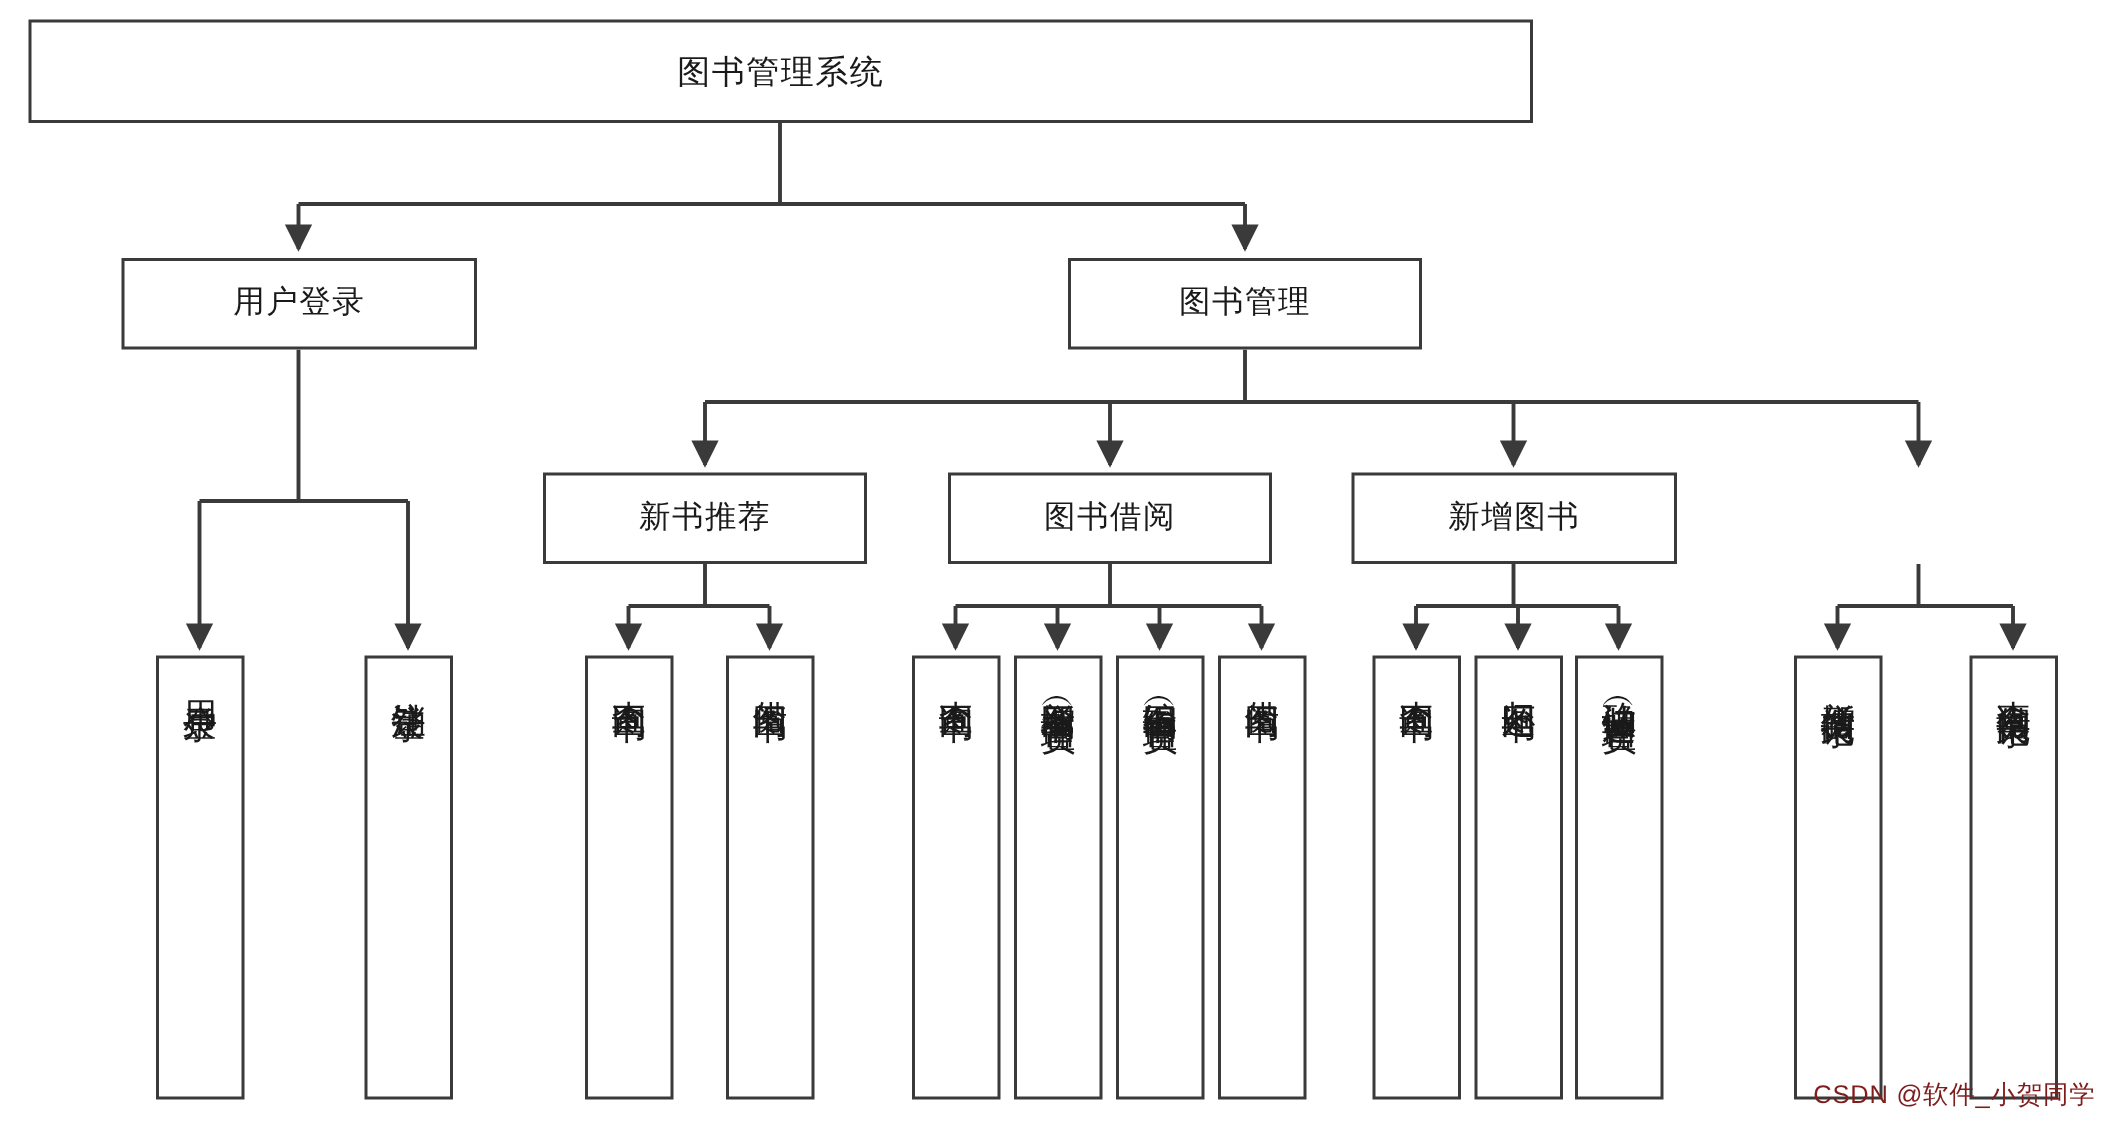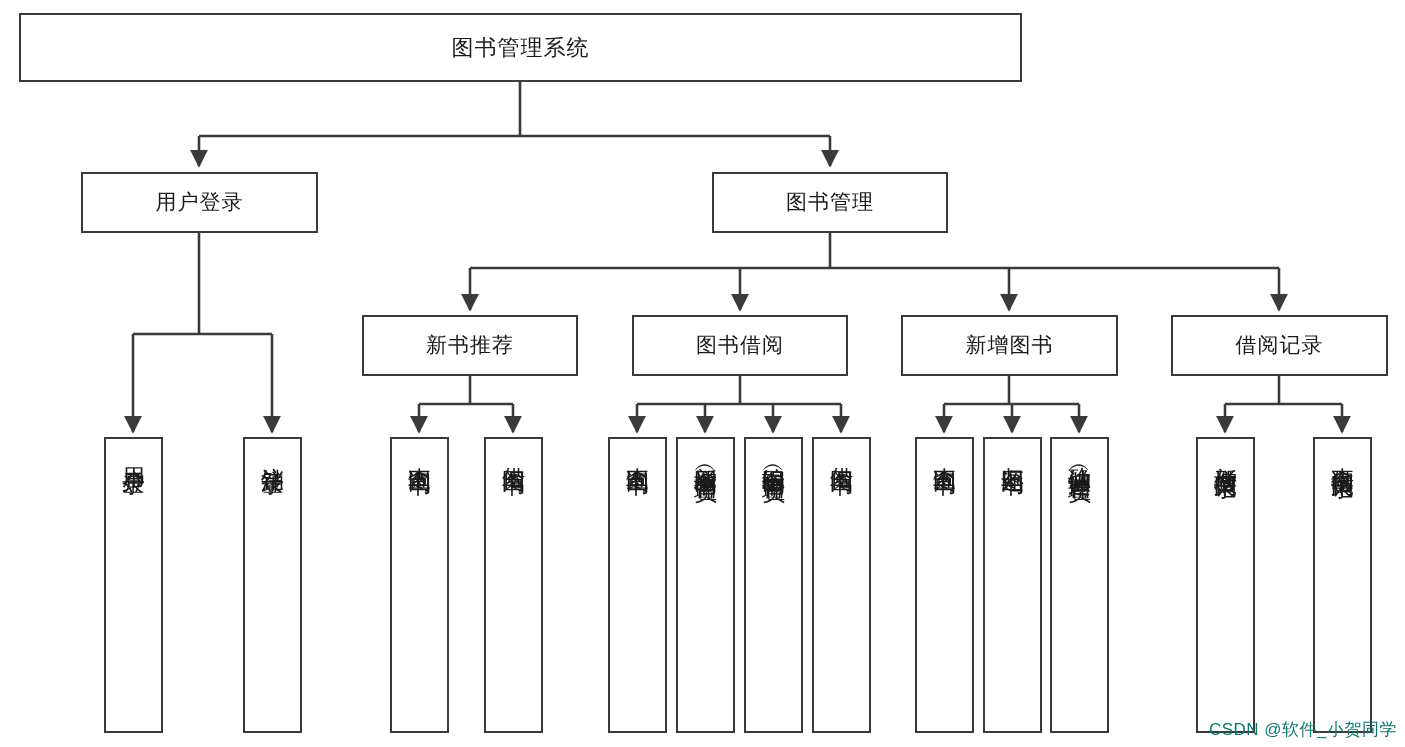--- a/index.html
+++ b/index.html
@@ -63,21 +63,21 @@
     line-height: 1.08;
     letter-spacing: 2px;
     white-space: normal;
     max-height: 272px;
   }
   .watermark {
     position: absolute;
     right: 8px;
     bottom: 6px;
     font-size: 17px;
-    color: #0f766e;
+    color: #7f1d1d;
     letter-spacing: 0.5px;
     white-space: nowrap;
     user-select: none;
   }
 </style>
 </head>
 <body>
 
 <div id="canvas">
 
@@ -144,23 +144,20 @@
 
   <div class="node horiz" style="left:712px; top:172px; width:236px; height:61px;">
     <span class="label">图书管理</span>
   </div>
   <div class="node horiz" style="left:632px; top:315px; width:216px; height:61px;">
     <span class="label">图书借阅</span>
   </div>
   <div class="node horiz" style="left:901px; top:315px; width:217px; height:61px;">
     <span class="label">新增图书</span>
   </div>
-  <div class="node horiz" style="left:1171px; top:315px; width:217px; height:61px;">
-    <span class="label">借阅记录</span>
-  </div>
 
   <div class="node vert" style="left:104px; top:437px; width:59px; height:296px;">
     <span class="label">用户登录</span>
   </div>
   <div class="node vert" style="left:243px; top:437px; width:59px; height:296px;">
     <span class="label">注销登录</span>
   </div>
 
   <div class="node vert" style="left:390px; top:437px; width:59px; height:296px;">
     <span class="label">查询图书</span>

